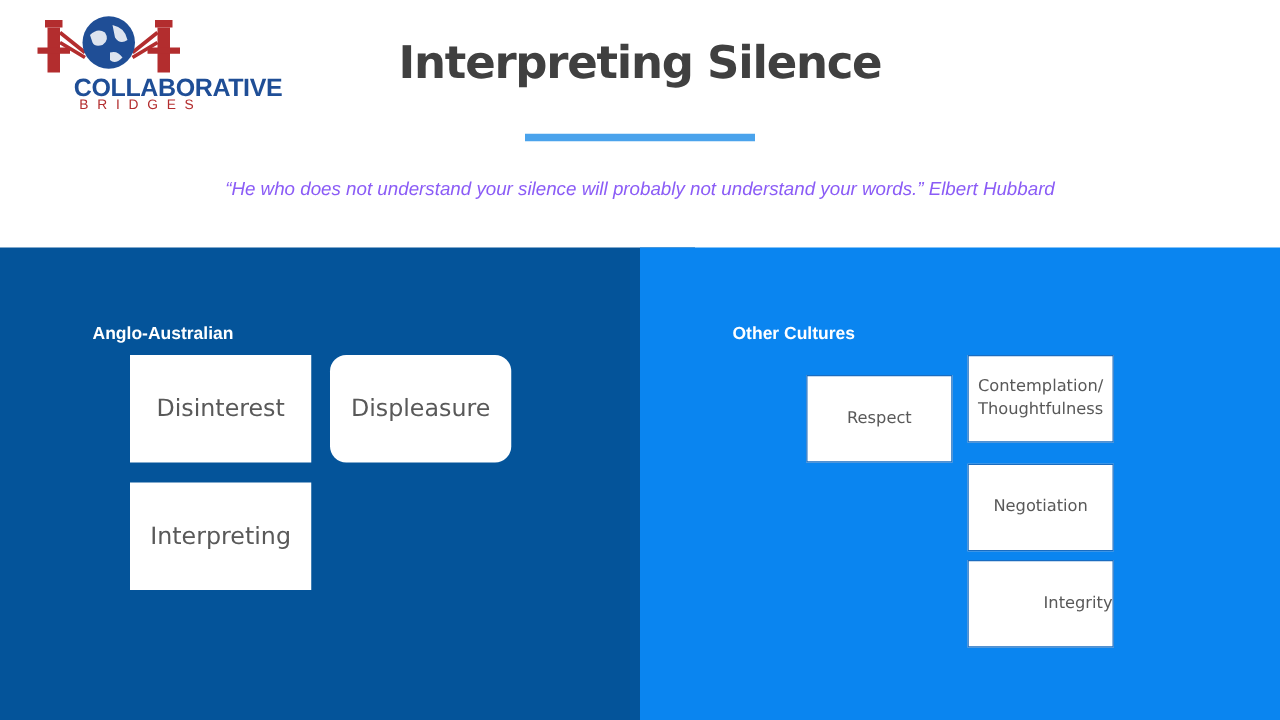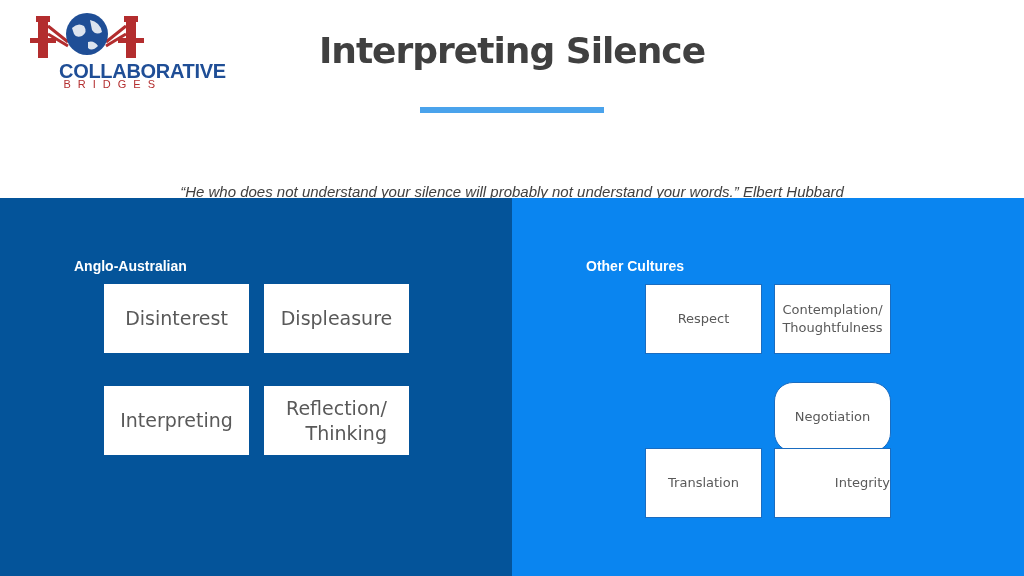--- a/index.html
+++ b/index.html
@@ -3,26 +3,26 @@
 <meta charset="utf-8">
 <style>
   html,body{margin:0;padding:0;}
   body{width:1024px;height:576px;position:relative;overflow:hidden;background:#ffffff;font-family:"DejaVu Sans","Liberation Sans",sans-serif;}
   .logo{position:absolute;left:12px;top:10px;width:150px;height:82px;}
   .logo svg{position:absolute;left:16px;top:2px;}
   .logo-word{position:absolute;left:0;top:50px;width:150px;text-align:center;font-family:"Liberation Sans",sans-serif;font-weight:bold;color:#1f4e96;font-size:20px;letter-spacing:-0.3px;margin-left:47px;}
   .logo-sub{position:absolute;left:0;top:68px;width:150px;text-align:right;font-family:"Liberation Sans",sans-serif;font-weight:normal;color:#b32d2e;font-size:11px;letter-spacing:7px;}
   .title{position:absolute;left:0;width:1024px;top:30px;text-align:center;font-size:36px;font-weight:bold;color:#404040;letter-spacing:-1px;font-family:"DejaVu Sans",sans-serif;}
   .title-bar{position:absolute;left:420px;top:107px;width:184px;height:6px;background:#4aa3ec;}
-  .quote{position:absolute;left:0;width:1024px;top:143px;text-align:center;font-size:15px;font-style:italic;color:#404040;font-family:"Liberation Sans",sans-serif;margin-top:40px;}
+  .quote{position:absolute;left:0;width:1024px;top:143px;text-align:center;font-size:15px;font-style:italic;color:#8b5cf6;font-family:"Liberation Sans",sans-serif;}
   .panel-left{position:absolute;left:0;top:198px;width:512px;height:378px;background:#04549a;padding-left:44px;}
   .panel-right{position:absolute;left:512px;top:198px;width:512px;height:473px;background:#0a85f0;}
   .panel-label{position:absolute;color:#ffffff;font-weight:bold;font-size:14px;font-family:"Liberation Sans",sans-serif;}
   .box{position:absolute;background:#ffffff;display:flex;align-items:center;justify-content:center;text-align:center;color:#595959;box-sizing:border-box;}
-  .box.big{width:145px;height:69px;font-size:19px;line-height:25px;text-align:right;}
+  .box.big{width:145px;height:86px;font-size:19px;line-height:25px;}
   .box.small{width:117px;height:70px;font-size:13px;line-height:18px;border:1px solid #1a6cc0;}
 </style>
 </head>
 <body>
 
 <div class="logo">
   <svg width="118" height="50" viewBox="0 0 118 50">
 
     <rect x="8" y="4" width="14" height="6" fill="#b32d2e"></rect>
     <rect x="10" y="10" width="10" height="36" fill="#b32d2e"></rect>
@@ -43,39 +43,34 @@
 
 <div class="title">Interpreting Silence</div>
 <div class="title-bar"></div>
 <div class="quote">“He who does not understand your silence will probably not understand your words.” Elbert Hubbard</div>
 
 <div class="panel-left">
   <div class="panel-label" style="left:74px;top:60px;">Anglo-Australian</div>
   <div class="box big" style="left:104px;top:86px;">
       <span>Disinterest</span>
     </div>
-  <div class="box big" style="left:264px;top:86px;">
+  <div class="box big" style="left:264px;top:86px;border-radius:13px;">
       <span>Displeasure</span>
     </div>
   <div class="box big" style="left:104px;top:188px;">
       <span>Interpreting</span>
     </div>
-  <div class="box big" style="left:264px;top:188px;white-space:pre-line;"><span>Reflection/
-Thinking</span></div>
 </div>
 
 <div class="panel-right">
   <div class="panel-label" style="left:74px;top:60px;">Other Cultures</div>
-  <div class="box small" style="left:133px;top:86px;text-align:center;">
+  <div class="box small" style="left:133px;top:102px;text-align:center;">
       <span>Respect</span>
     </div>
   <div class="box small" style="left:262px;top:86px;white-space:pre-line;"><span>Contemplation/
 Thoughtfulness</span></div>
-  <div class="box small" style="left:262px;top:184px;border-radius:19px;">
+  <div class="box small" style="left:262px;top:173px;">
       <span>Negotiation</span>
-    </div>
-  <div class="box small" style="left:133px;top:250px;">
-      <span>Translation</span>
     </div>
   <div class="box small" style="left:262px;top:250px;justify-content:flex-end;">
       <span>Integrity</span>
     </div>
 </div>
 
 </body></html>

